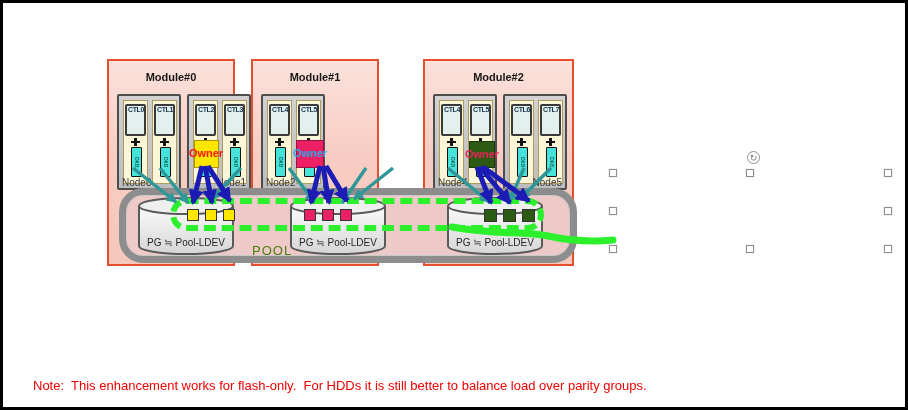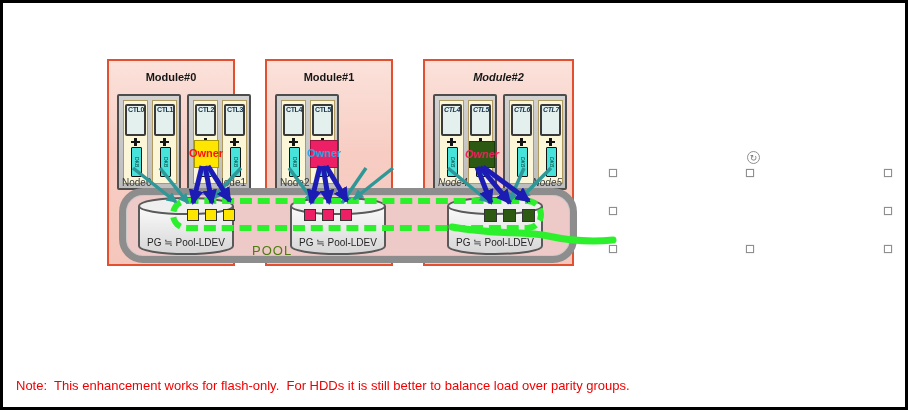--- a/index.html
+++ b/index.html
@@ -9,21 +9,21 @@
     font-family:"Liberation Sans", sans-serif; overflow:hidden;
   }
   .frame { position:absolute; inset:0; border:3px solid #000; pointer-events:none; z-index:40; }
 
   
   .module {
     position:absolute; top:59px; width:128px; height:207px;
     background:linear-gradient(180deg,#fbe2db 0%,#f7cdc3 45%,#f5c7bc 100%);
     border:2px solid var(--module-border,#e4502f); z-index:1;
   }
-  .m0 { left:107px; } .m1 { left:265px; } .m2 { left:423px; width:151px;font-style:italic; }
+  .m0 { left:107px; } .m1 { left:251px; } .m2 { left:423px; width:151px; }
   .module-title { position:absolute; top:10px; left:0; width:100%; text-align:center;
     font-size:11px; font-weight:bold; color:#161616; }
   .node {
     position:absolute; top:33px; width:64px; height:96px;
     background:linear-gradient(180deg,#d2d2d2,#bdbdbd);
     border:2px solid #4d4d4d; border-radius:2px;
   }
   .node-a { left:8px; } .node-b { left:78px; }
   .node-label { position:absolute; bottom:0px; font-size:10px; color:#3b3b3b; }
   .nl-left { left:3px; } .nl-right { right:3px; }
@@ -87,21 +87,21 @@
     background:#fff; border:2px dashed #4ec94e; z-index:9;
     padding:8px 9px 0 13px; font-size:14.5px; line-height:1.5; color:#121212;
   }
   .handle { position:absolute; width:8px; height:8px; background:#fff; border:1px solid #8f8f8f;
     box-shadow:0 0 1px rgba(0,0,0,.3); z-index:10; }
   .rot-handle { position:absolute; left:747px; top:151px; width:13px; height:13px;
     border:1px solid #8f8f8f; border-radius:50%; background:#fff; z-index:10;
     display:flex; align-items:center; justify-content:center; font-size:9px; color:#777; }
 
   
-  .note { position:absolute; left:16px; top:378px; font-size:13px; color:var(--note-red,#f20000);
+  .note { position:absolute; left:33px; top:378px; font-size:13px; color:var(--note-red,#f20000);
     white-space:pre-wrap; z-index:5; }
 </style>
 </head>
 <body>
 
 <div class="page">
 
   <div class="module m0">
     <div class="module-title">Module#0</div>
     <div class="node node-a">

